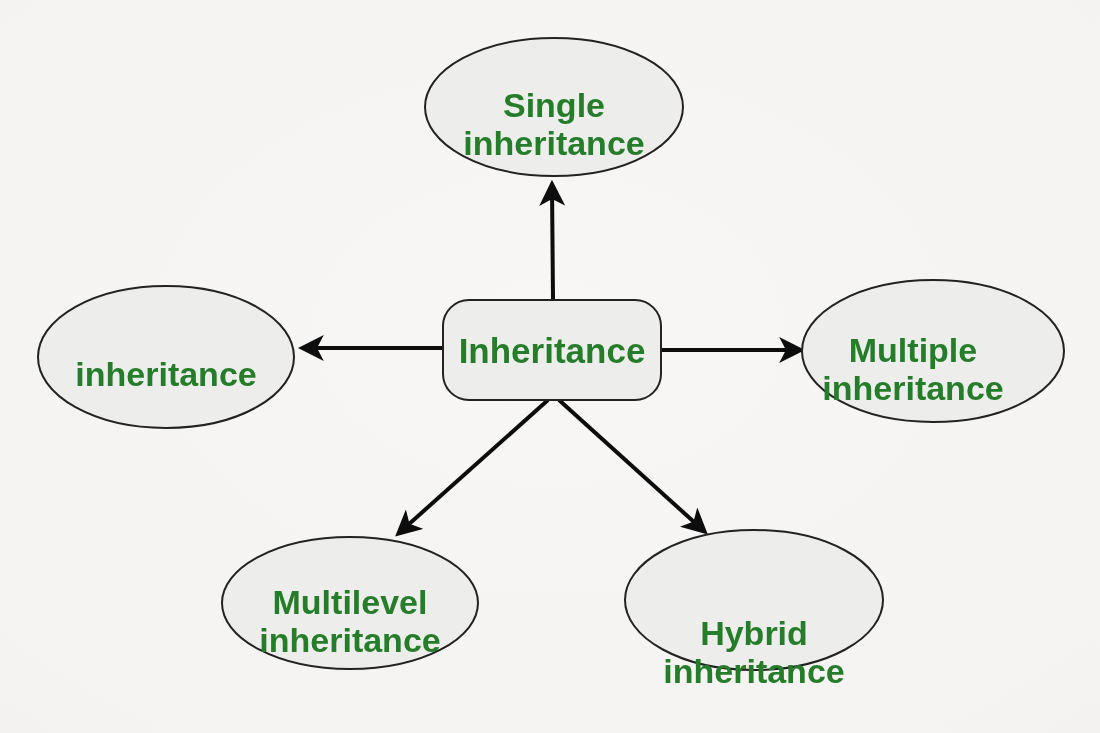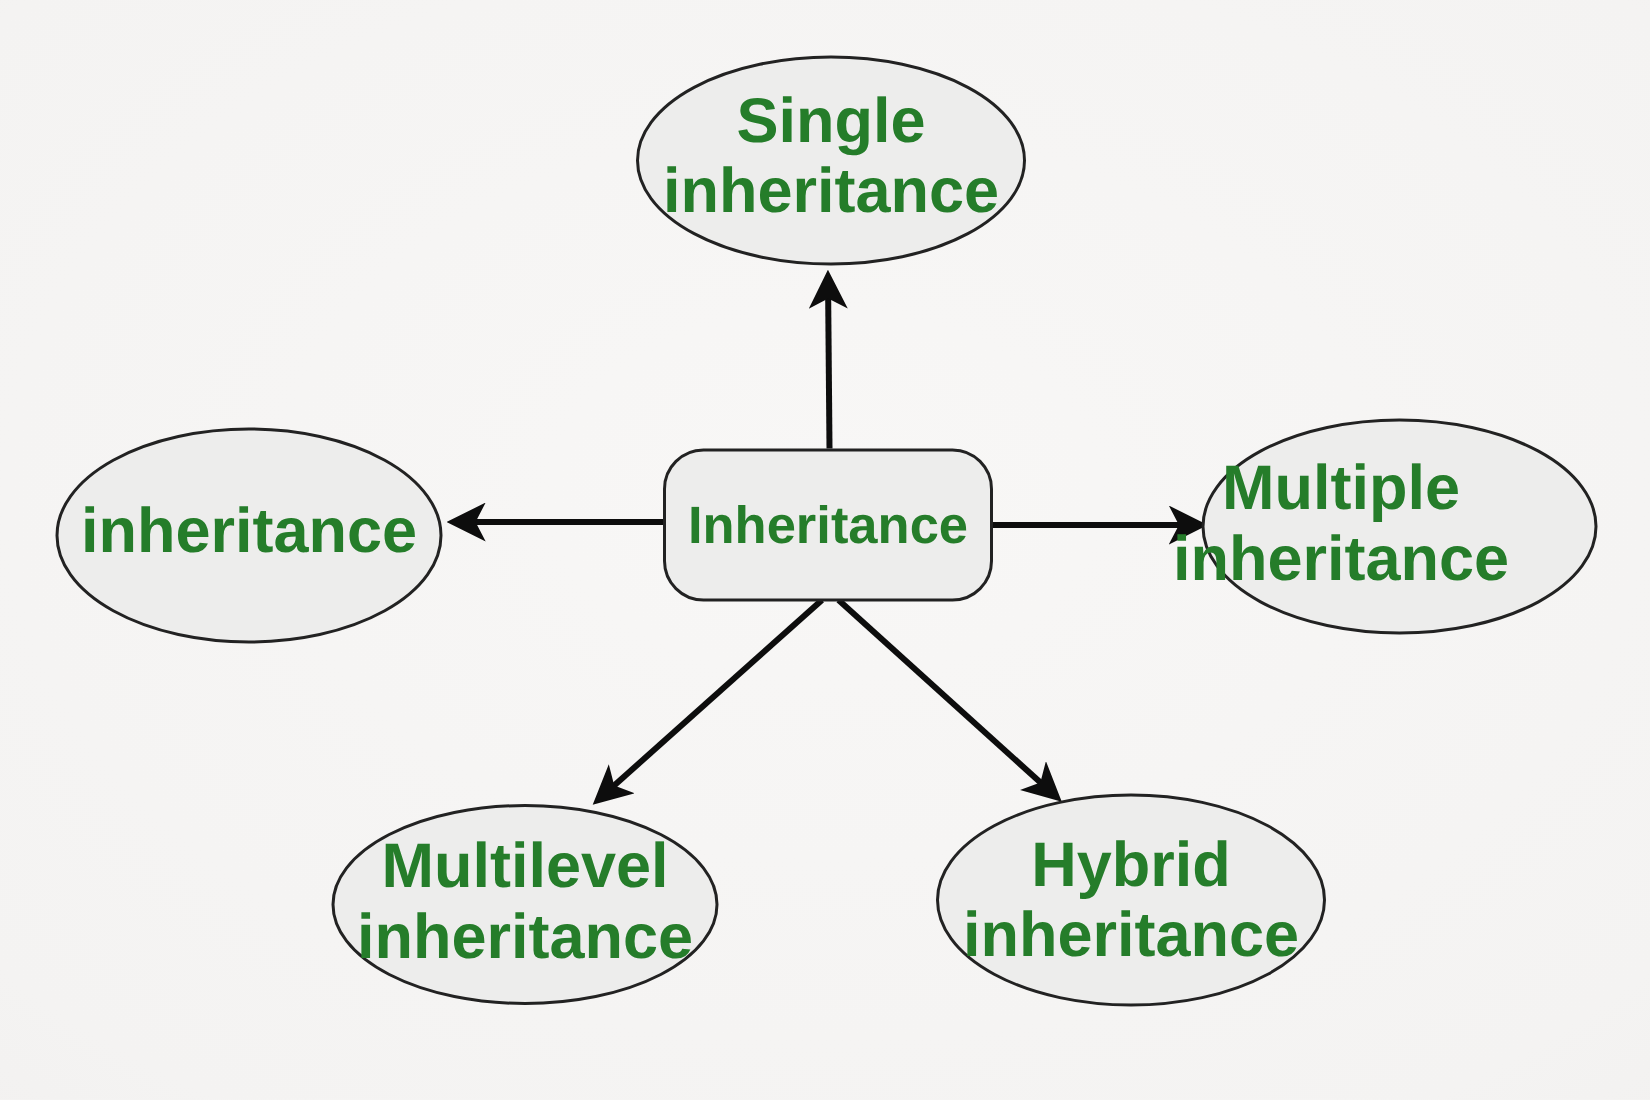--- a/index.html
+++ b/index.html
@@ -24,21 +24,21 @@
   .label{
     position:absolute;
     transform:translate(-50%,-50%);
     text-align:center;
     color:var(--green);
     font-weight:bold;
     line-height:1.13;
     white-space:nowrap;
     user-select:none;
   }
-  .node-label{font-size:42px;}
+  .node-label{font-size:34px;margin-top:20px;}
   .center-label{font-size:35px;}
 </style>
 </head>
 <body>
 
 <div class="canvas">
 
   <svg width="1100" height="733" viewBox="0 0 1100 733">
     <defs>
       <marker id="arrowhead" viewBox="0 0 10 10" refX="8" refY="5" markerWidth="6.5" markerHeight="6.5" orient="auto-start-reverse">
@@ -70,28 +70,28 @@
 
   <div class="label node-label" style="left:554px;top:104px;">
     <div>Single</div>
     <div>inheritance</div>
   </div>
 
   <div class="label node-label" style="left:166px;top:354px;">
     <div>inheritance</div>
   </div>
 
-  <div class="label node-label" style="left:894px;top:349px;">
+  <div class="label node-label" style="left:913px;top:349px;">
     <div>Multiple</div>
     <div>inheritance</div>
   </div>
 
   <div class="label node-label" style="left:350px;top:601px;">
     <div>Multilevel</div>
     <div>inheritance</div>
   </div>
 
-  <div class="label node-label" style="left:754px;top:600px;">
+  <div class="label node-label" style="left:754px;top:632px;">
     <div>Hybrid</div>
     <div>inheritance</div>
   </div>
 
 </div>
 
 </body></html>

